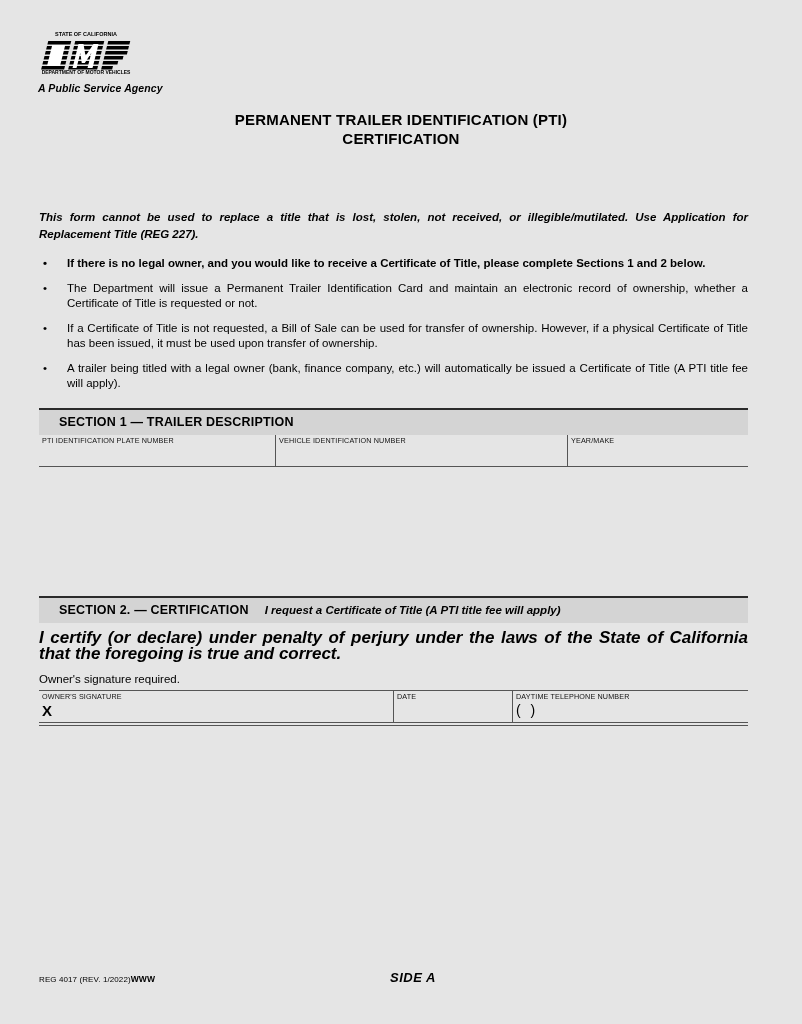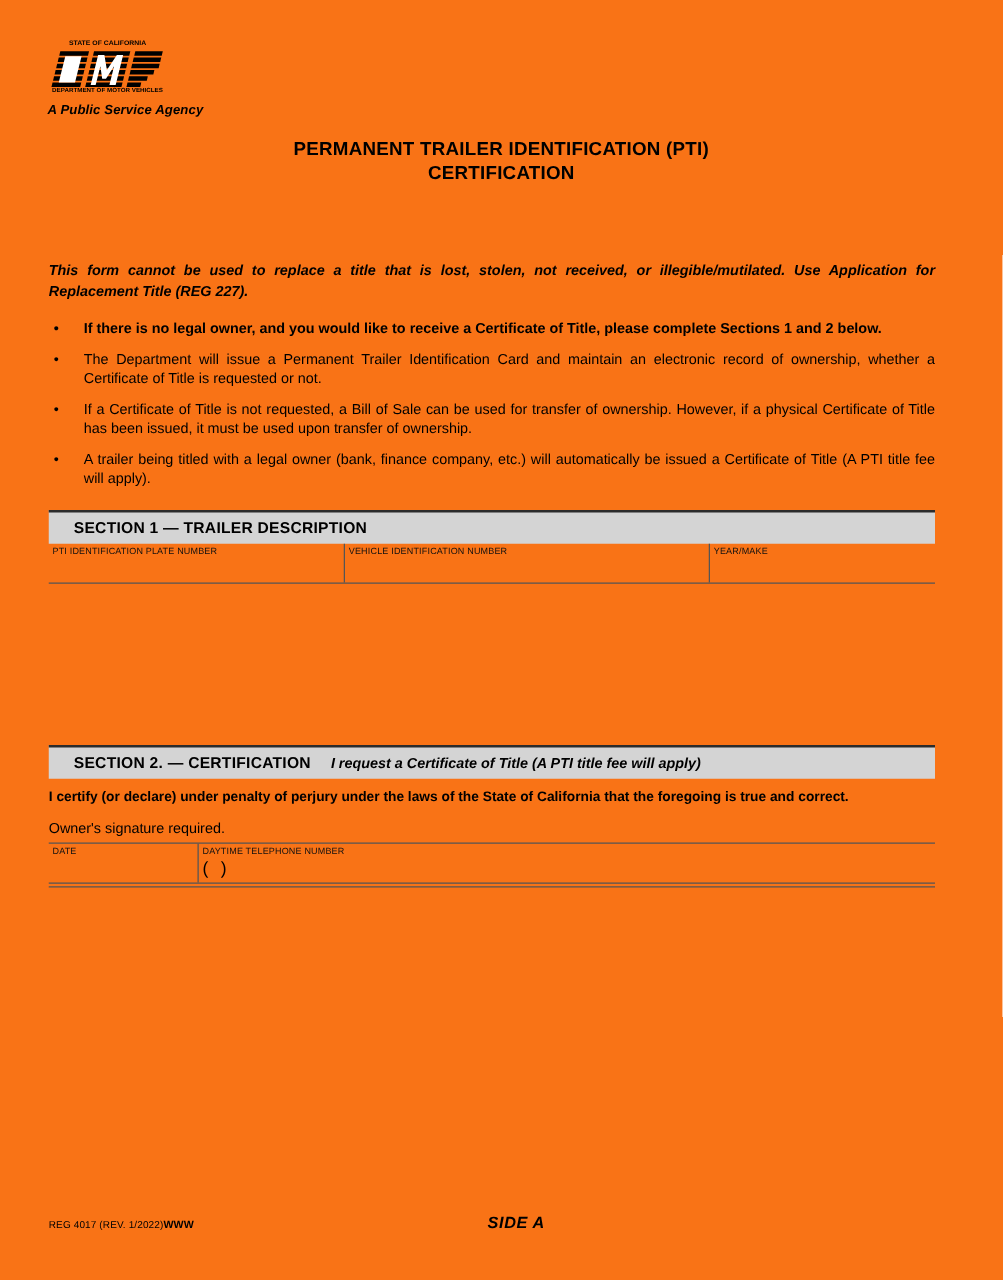--- a/index.html
+++ b/index.html
@@ -8,21 +8,21 @@
     background: #ffffff;
   }
   body {
     font-family: "Liberation Sans", sans-serif;
     color: #000000;
   }
   .page {
     position: relative;
     width: 802px;
     height: 1024px;
-    background: #f97316;
+    background: #e5e5e5;
     overflow: hidden;
   }
 
   
   .logo-block {
     position: absolute;
     left: 38px;
     top: 30px;
     width: 180px;
   }
@@ -154,21 +154,22 @@
     padding-top: 1px;
   }
   .field .value.phone {
     font-weight: normal;
     font-size: 14px;
     letter-spacing: 3px;
   }
 
   .certify-text {
     margin-top: 7px;
-    font-size: 11px;
+    font-size: 17px;
+    font-style: italic;
     font-weight: bold;
     line-height: 16px;
     text-align: justify;
   }
   .sig-note {
     margin-top: 10px;
     margin-bottom: 4px;
     font-size: 11.5px;
     line-height: 14px;
   }
@@ -290,20 +291,24 @@
     </div>
   </div>
 
   <div class="section" style="top:596px;">
     <div class="section-bar">
       <span>SECTION 2. — CERTIFICATION</span><span class="sub">I request a Certificate of Title (A PTI title fee will apply)</span>
     </div>
     <div class="certify-text">I certify (or declare) under penalty of perjury under the laws of the State of California that the foregoing is true and correct.</div>
     <div class="sig-note">Owner's signature required.</div>
     <div class="field-row" style="border-top:1px solid #555;">
+      <div class="field" style="width:354px;">
+        <div class="caption">OWNER'S SIGNATURE</div>
+        <div class="value">X</div>
+      </div>
       <div class="field" style="width:119px;">
         <div class="caption">DATE</div>
         <div class="value"></div>
       </div>
       <div class="field" style="width:236px;">
         <div class="caption">DAYTIME TELEPHONE NUMBER</div>
         <div class="value phone">(        )</div>
       </div>
     </div>
     <div class="row-underline"></div>

